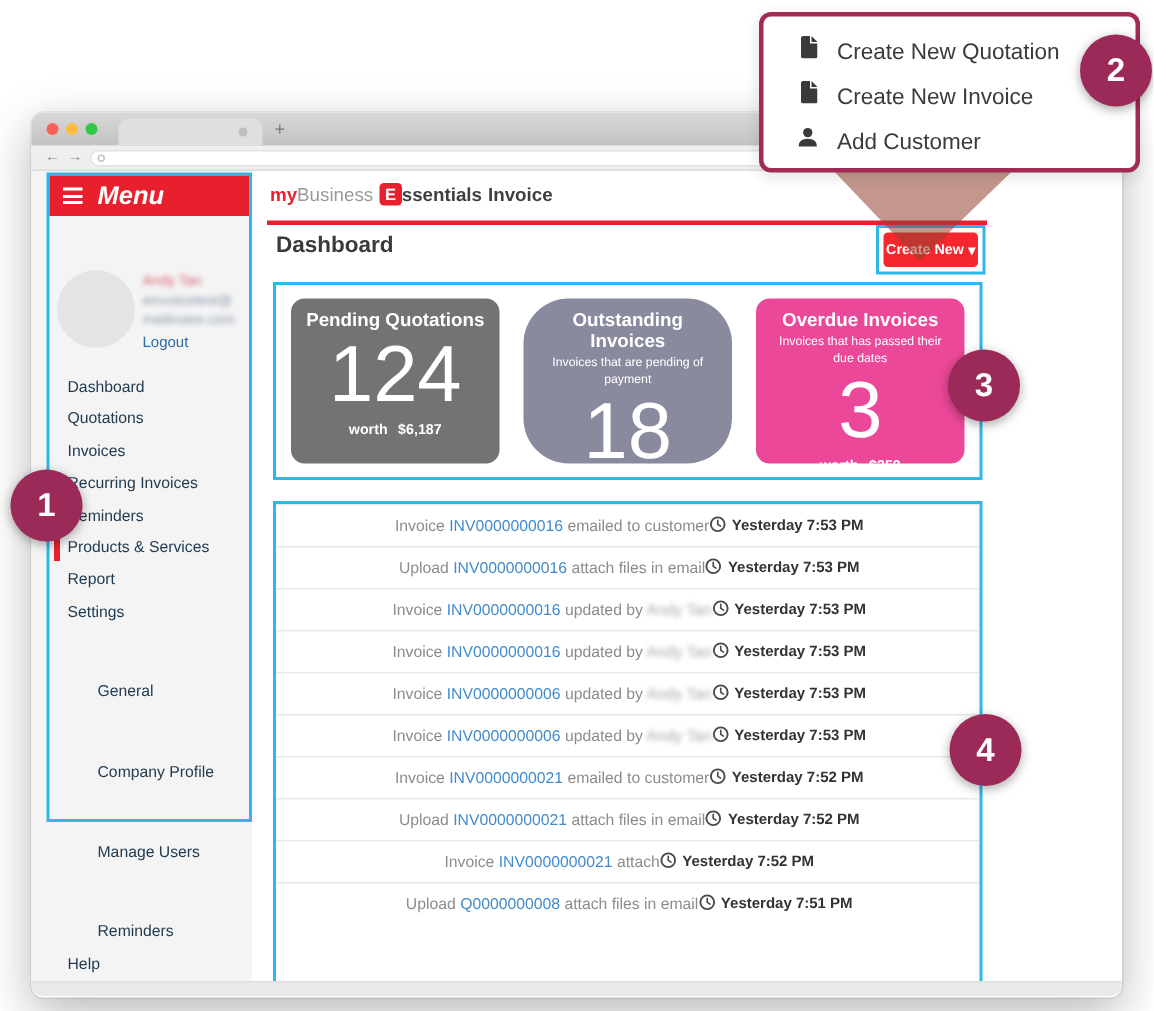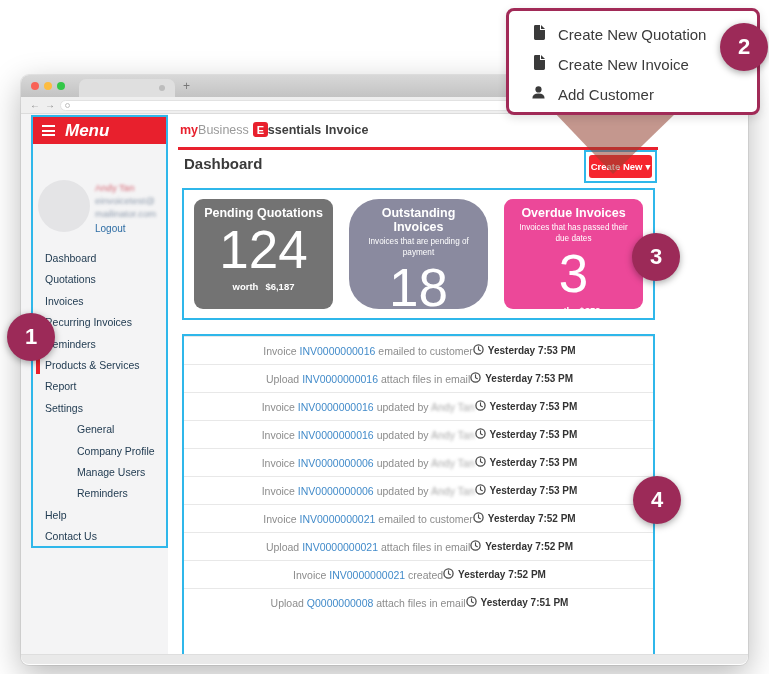--- a/index.html
+++ b/index.html
@@ -38,21 +38,21 @@
   .menu-label { color:#fff; font-size:17px; font-weight:bold;font-style:italic; }
   .profile { display:flex; padding:10px 6px 6px 5px; gap:5px;margin-top:26px; }
   .avatar { width:52px; height:52px; border-radius:50%; background:#e4e4e6; flex:none; }
   .profile-texts { font-size:9.5px; line-height:1.35; padding-top:2px; }
   .profile-name { color:#cf4a58; }
   .profile-email { color:#7d8ca0; }
   .blurred { filter:blur(1.7px); opacity:.85; }
   .logout { color:#2e6da4; font-size:10px; margin-top:2px; cursor:pointer; }
   .side-nav { padding-top:6px; }
   .side-item { font-size:10.5px; color:#223c52; line-height:21.4px; padding-left:12px; cursor:pointer; }
-  .side-item.sub { padding-left:44px; }
+  .side-item.sub { padding-left:32px;margin-top:32px; }
 
   
   .main { position:absolute; left:147px; top:0; right:0; bottom:0; background:#fff; }
   .brand { position:absolute; left:12px; top:8px; font-size:12.5px; display:flex; align-items:center;text-align:right; }
   .brand-my { color:#e8202d; font-weight:bold; }
   .brand-business { color:#9a9a9a; }
   .brand-ebox { display:inline-flex; align-items:center; justify-content:center; width:15px; height:15px;
                 margin-left:4px; background:#e8202d; color:#fff; border-radius:3px; font-weight:bold; font-size:11px; }
   .brand-rest { color:#3f3f3f; font-weight:bold; }
   .brand-invoice { color:#3f3f3f; font-weight:bold; margin-left:4px; }
@@ -342,21 +342,21 @@
                         <path d="M6 3.1 V6.1 L8 7.4" fill="none" stroke="#4a4a4a" stroke-width="1.2" stroke-linecap="round"></path>
                       </svg></span>
                   </span>
       <span class="act-time-text">Yesterday 7:52 PM</span>
     </div>
   </div>
               <div class="act-row">
     <div class="act-text">
       <span class="act-prefix">Invoice </span>
       <a class="act-ref">INV0000000021</a>
-      <span class="act-suffix"> created</span>
+      <span class="act-suffix"> attach</span>
       
     </div>
     <div class="act-time">
       <span class="act-clock">
                     <span><svg width="11" height="11" viewBox="0 0 12 12">
                         <circle cx="6" cy="6" r="5" fill="none" stroke="#4a4a4a" stroke-width="1.4"></circle>
                         <path d="M6 3.1 V6.1 L8 7.4" fill="none" stroke="#4a4a4a" stroke-width="1.2" stroke-linecap="round"></path>
                       </svg></span>
                   </span>
       <span class="act-time-text">Yesterday 7:52 PM</span>

